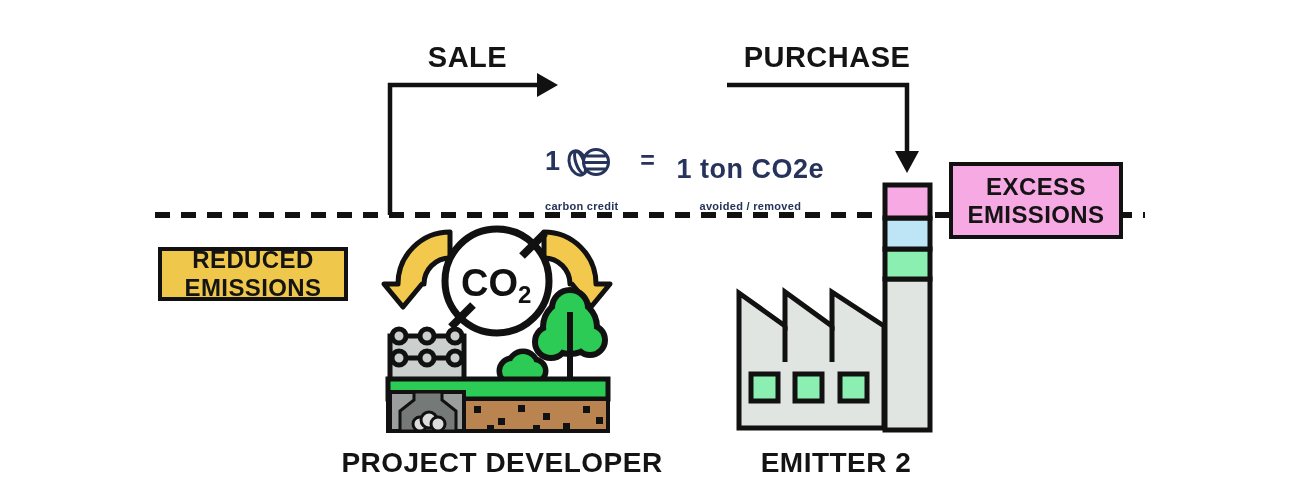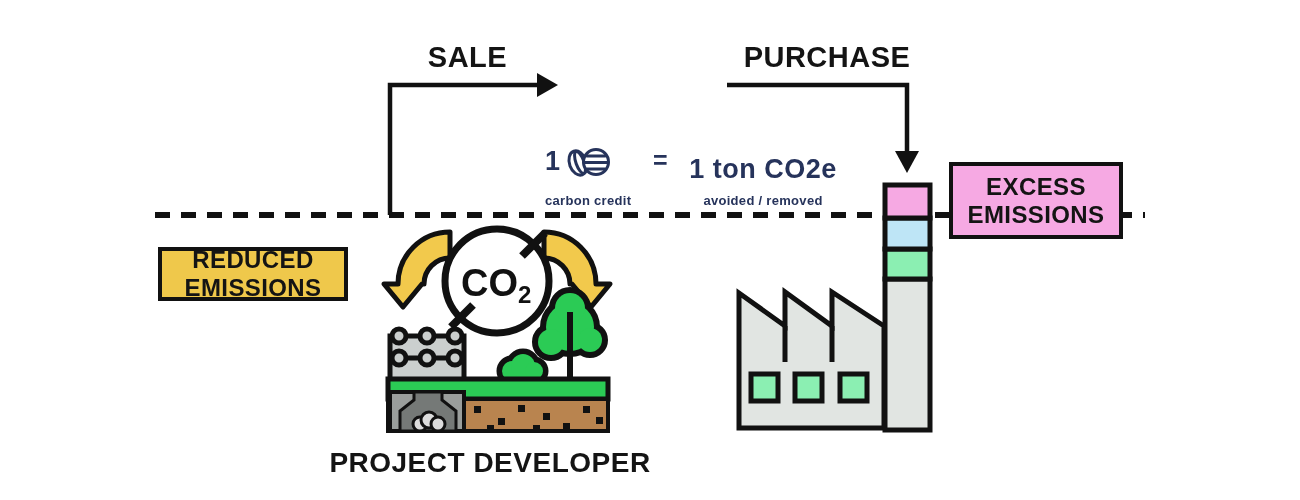--- a/index.html
+++ b/index.html
@@ -23,21 +23,21 @@
   .box-excess{left:949px;top:114px;width:174px;height:77px;background:#F6A9E3;font-size:24px;margin-top:48px;}
   .box-reduced{left:158px;top:247px;width:190px;height:54px;background:#EFC84B;font-size:24px;}
   .eq{
     position:absolute;left:545px;top:143px;display:grid;
     grid-template-columns:auto 58px auto;grid-template-rows:auto auto;
     color:#26335B;align-items:start;
   }
   .eq-lhs{display:flex;align-items:center;gap:5px;font-size:27px;font-weight:700;}
   .eq-eq{font-size:25px;font-weight:700;text-align:center;padding-top:3px;}
   .eq-rhs{font-size:27px;font-weight:700;letter-spacing:.5px;padding-top:1px;white-space:nowrap;margin-top:10px;}
-  .eq-cap{font-size:13px;font-weight:700;margin-top:8px;letter-spacing:.3px;white-space:nowrap;}
+  .eq-cap{font-size:11px;font-weight:700;margin-top:15px;letter-spacing:.3px;white-space:nowrap;}
   .cap-left{text-align:center;}
   .cap-right{text-align:center;}
 </style>
 </head>
 <body>
 
 <div class="canvas">
 
   <svg class="scene" width="1300" height="500" viewBox="0 0 1300 500">
 
@@ -180,15 +180,16 @@
         </g>
       </svg>
     </div>
     <div class="eq-eq">=</div>
     <div class="eq-rhs">1 ton CO2e</div>
     <div class="eq-cap cap-left">carbon credit</div>
     <div></div>
     <div class="eq-cap cap-right">avoided / removed</div>
   </div>
 
-  <div class="label entity-label" style="left:320px;top:447px;width:340px;">PROJECT DEVELOPER</div>
+  <div class="label entity-label" style="left:332px;top:447px;width:340px;">PROJECT DEVELOPER</div>
+  <div class="label entity-label" style="left:746px;top:447px;width:180px;">EMITTER 2</div>
 
 </div>
 
 </body></html>

